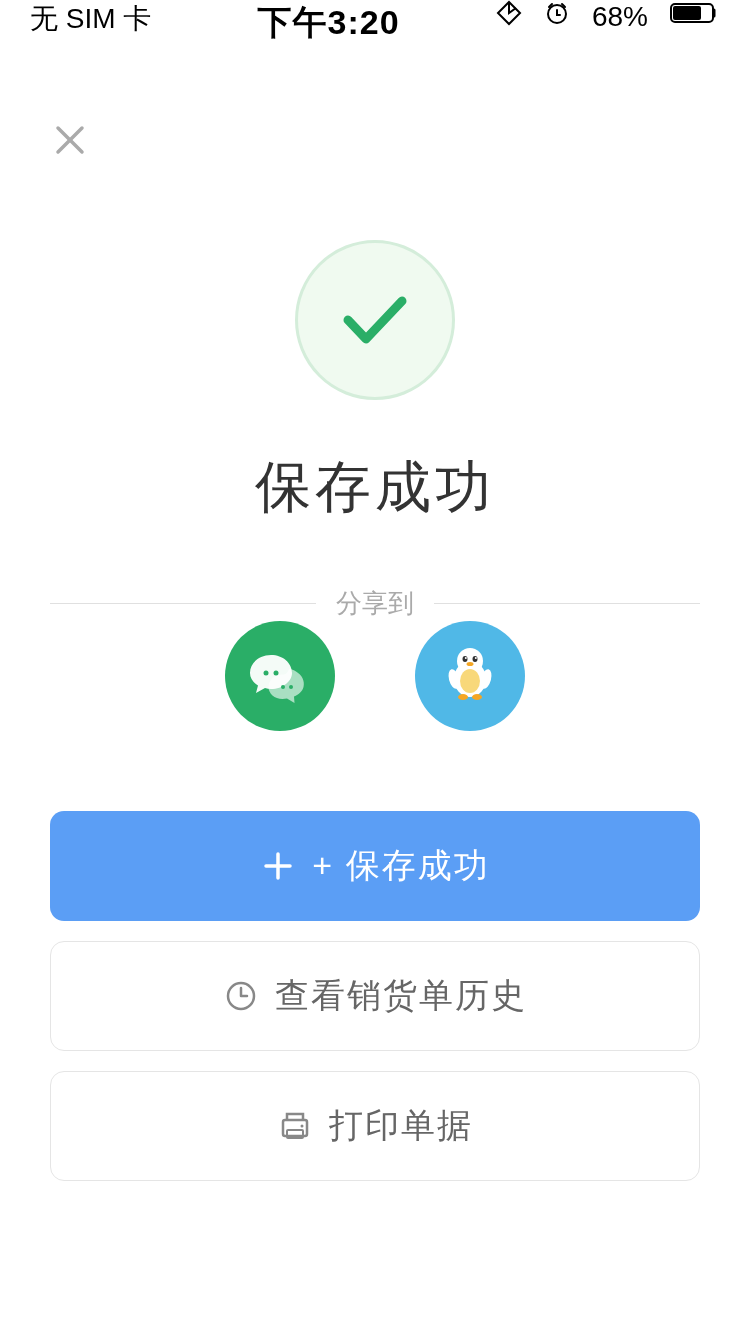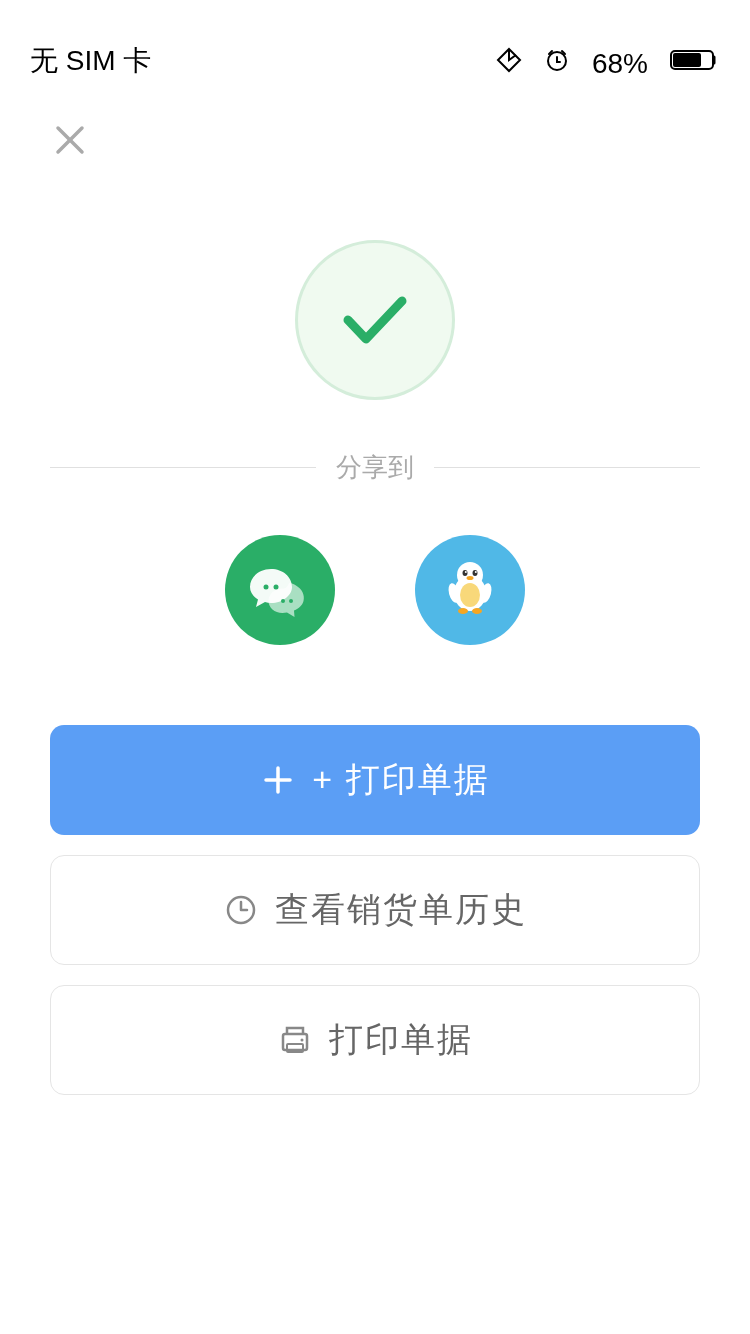--- a/index.html
+++ b/index.html
@@ -10,21 +10,21 @@
       background: #ffffff;
       font-family: -apple-system, "PingFang SC", "Helvetica Neue", Arial, sans-serif;
       overflow: hidden;
     }
 
     
     .status-bar {
       width: 750px;
       height: 80px;
       display: flex;
-      align-items: flex-end;
+      align-items: flex-start;
       justify-content: space-between;
       padding: 0 30px;
       background: #ffffff;
     }
     .status-left {
       display: flex;
       align-items: center;
       gap: 10px;
       font-size: 28px;
       color: #000;
@@ -91,21 +91,20 @@
       letter-spacing: 4px;
       margin-bottom: 60px;
     }
 
     
     .share-divider {
       width: 650px;
       display: flex;
       align-items: center;
       gap: 20px;
-      margin-bottom: 50px;
     }
     .share-divider .line {
       flex: 1;
       height: 1px;
       background: #e0e0e0;
     }
     .share-divider .label {
       font-size: 26px;
       color: #aaa;
       white-space: nowrap;
@@ -183,20 +182,21 @@
     <span>无 SIM 卡</span>
     <span>
       <svg viewBox="0 0 40 28" fill="none">
         <path d="M20 22 L20 22" stroke="#000" stroke-width="4" stroke-linecap="round"></path>
         <path d="M14 16 Q20 10 26 16" stroke="#000" stroke-width="3" fill="none" stroke-linecap="round"></path>
         <path d="M8 10 Q20 0 32 10" stroke="#000" stroke-width="3" fill="none" stroke-linecap="round"></path>
         <circle cx="20" cy="23" r="3" fill="#000"></circle>
       </svg>
     </span>
   </div>
+  <div class="status-center">下午3:20</div>
   <div class="status-right">
     <span>
       <svg width="26" height="26" viewBox="0 0 26 26" fill="none">
         <path d="M13 2 L24 13 L13 24 L2 13 Z" stroke="#000" stroke-width="2" fill="none"></path>
         <path d="M13 2 L13 13 L20 8" stroke="#000" stroke-width="2" fill="none"></path>
       </svg>
     </span>
     <span>
       <svg width="26" height="26" viewBox="0 0 26 26" fill="none">
         <circle cx="13" cy="14" r="9" stroke="#000" stroke-width="2" fill="none"></circle>
@@ -224,20 +224,21 @@
 </div>
 
 <div class="main-content">
 
   <div class="success-circle">
     <svg viewBox="0 0 90 90" fill="none">
       <path d="M18 45 L36 64 L72 26" stroke="#2aae67" stroke-width="9" stroke-linecap="round" stroke-linejoin="round" fill="none"></path>
     </svg>
   </div>
 
+  <div class="success-title">保存成功</div>
 
   <div class="share-divider">
     <div class="line"></div>
     <span class="label">分享到</span>
     <div class="line"></div>
   </div>
 
   <div class="share-row">
 
     <div class="share-icon share-icon-wechat">
@@ -279,21 +280,21 @@
       </svg>
     </div>
   </div>
 
   <div class="actions">
 
     <button class="btn btn-primary">
       <svg viewBox="0 0 36 36" fill="none">
         <path d="M18 6 L18 30 M6 18 L30 18" stroke="white" stroke-width="3.5" stroke-linecap="round"></path>
       </svg>
-      <span>+ 打印单据</span>
+      <span>+ 保存成功</span>
     </button>
 
     <button class="btn btn-secondary">
       <svg viewBox="0 0 36 36" fill="none">
         <circle cx="18" cy="18" r="13" stroke="#888" stroke-width="2.5" fill="none"></circle>
         <path d="M18 10 L18 18 L24 18" stroke="#888" stroke-width="2.5" stroke-linecap="round" stroke-linejoin="round"></path>
       </svg>
       <span>查看销货单历史</span>
     </button>
 

